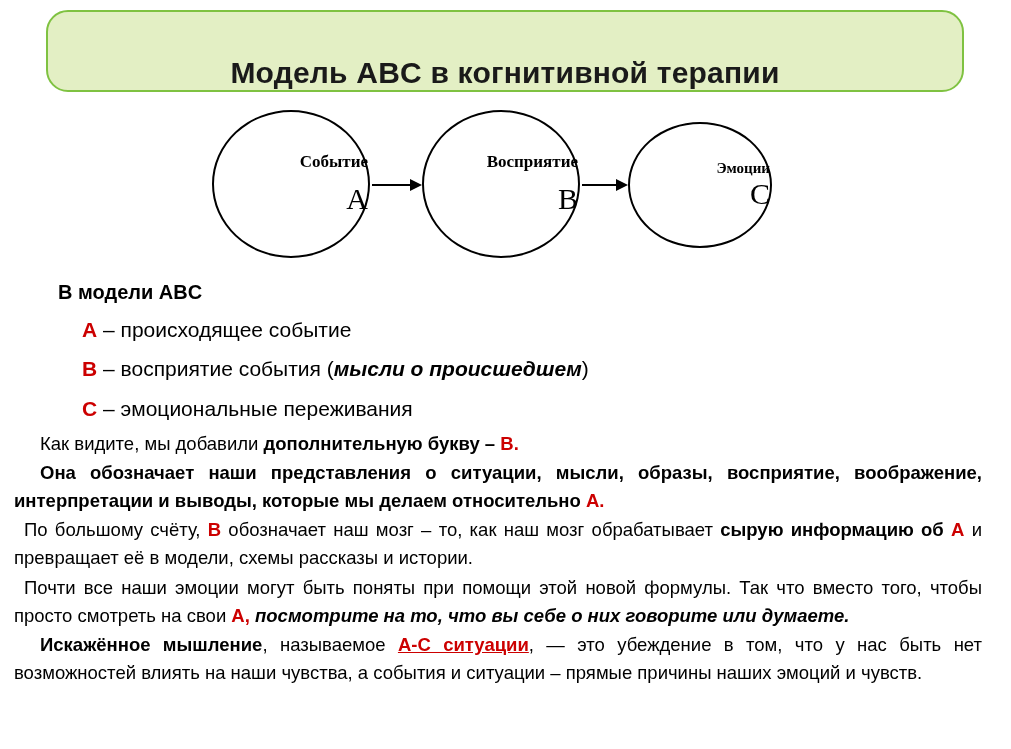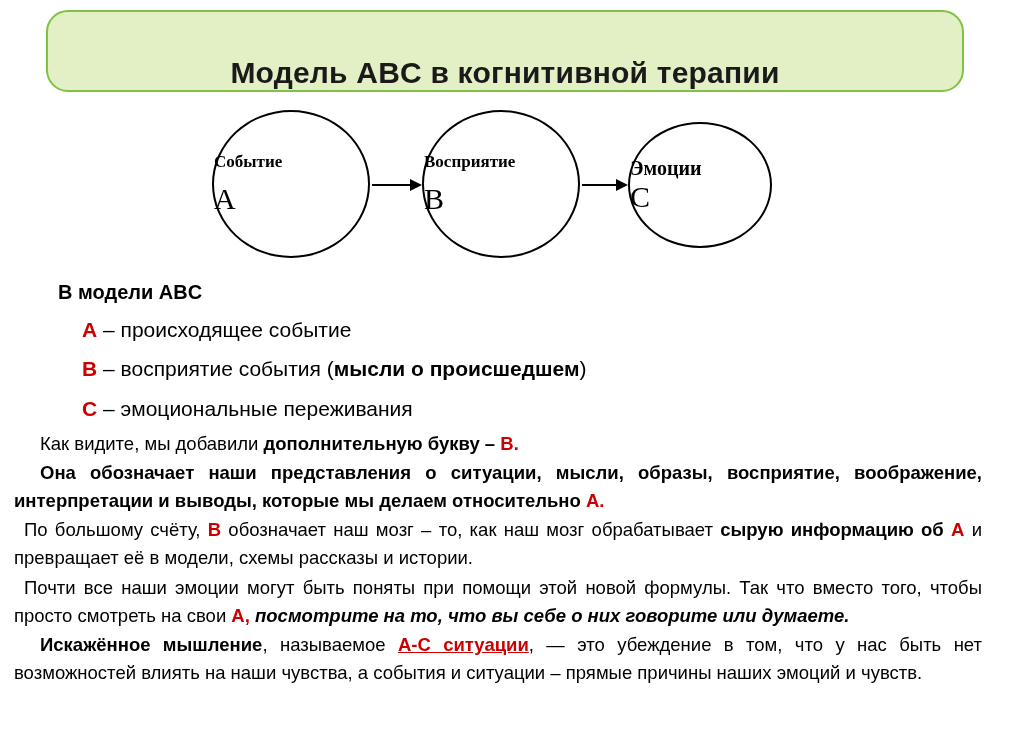--- a/index.html
+++ b/index.html
@@ -48,35 +48,35 @@
   }
   .node {
     position: absolute;
     width: 158px;
     height: 148px;
     border: 2px solid #000;
     border-radius: 50%;
     box-sizing: border-box;
     display: flex;
     flex-direction: column;
-    align-items: flex-start;
+    align-items: flex-end;
     justify-content: center;
     background: #ffffff;
   }
   .node.n1 { left: 12px;  top: 2px; }
   .node.n2 { left: 222px; top: 2px; }
   .node.n3 { left: 428px; top: 14px; width: 144px; height: 126px; }
   .node-label {
     font-family: "Liberation Serif", serif;
     font-size: 17px;
     font-weight: bold;
     color: #000;
     margin-bottom: 10px;
   }
-  .node.n3 .node-label { font-size: 20px; margin-bottom: 0; }
+  .node.n3 .node-label { font-size: 15px; margin-bottom: 0; }
   .node-letter {
     font-family: "Liberation Serif", serif;
     font-size: 30px;
     color: #000;
   }
   .arrow {
     position: absolute;
     height: 2px;
     background: #000;
     top: 76px;
@@ -107,21 +107,21 @@
   }
   .legend-row {
     font-size: 21px;
     margin: 0 0 12px 28px;
     line-height: 1.3;
   }
   .legend-row .ltr {
     color: #cc0000;
     font-weight: bold;
   }
-  .legend-row .b { font-weight: bold; }
+  .legend-row .b { font-weight: bold; font-style: italic; }
 
   
   .body-text {
     position: absolute;
     left: 14px;
     top: 430px;
     width: 984px;
     font-size: 18.5px;
     line-height: 1.52;
     text-align: justify;

